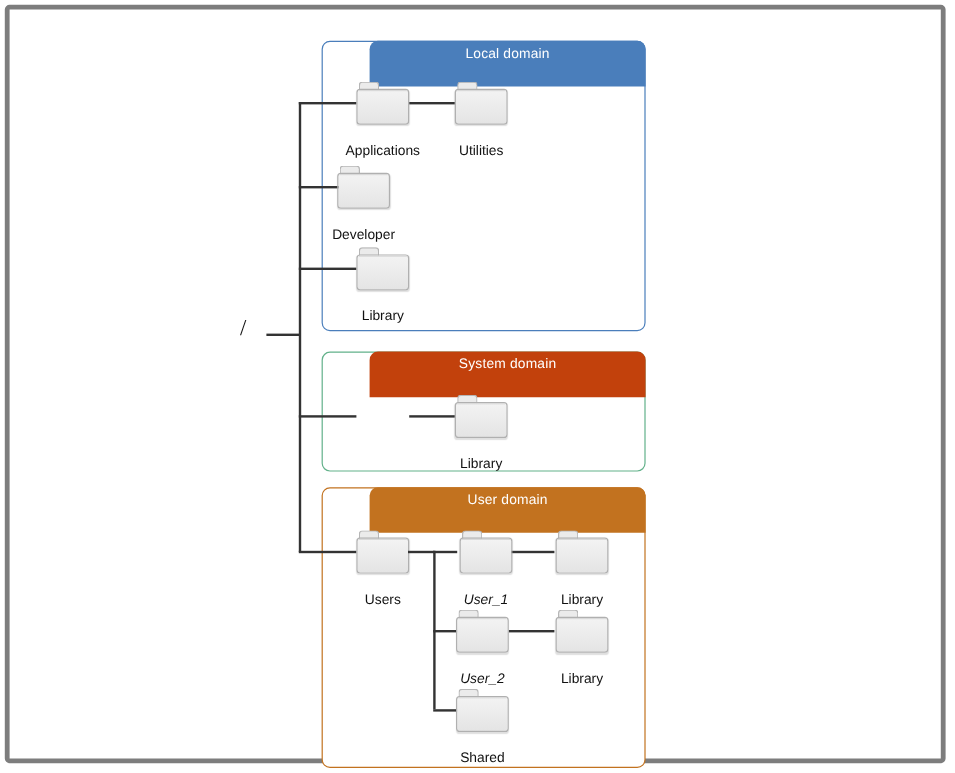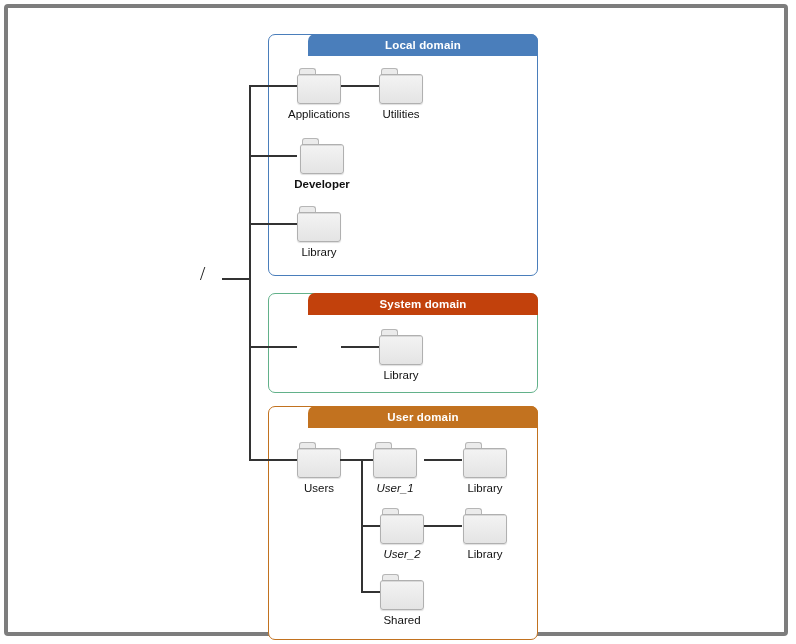--- a/index.html
+++ b/index.html
@@ -33,26 +33,26 @@
   .panel {
     position: absolute;
     box-sizing: border-box;
     border-radius: 7px;
     background: #ffffff;
     border: 1.4px solid #000;
   }
   .panel-header {
     position: absolute;
     left: -1.4px; right: -1.4px; top: -1.4px;
-    height: 22px;
+    height: 38px;
     border-top-left-radius: 7px;
     border-top-right-radius: 7px;
     color: #ffffff;
     font-size: 11.5px;
-    font-weight: bold;
+    font-weight: normal;
     line-height: 22px;
     text-align: center;
     letter-spacing: .15px;
     margin-left: 40px;
   }
   .panel-body {
     position: absolute;
     left: 0; right: 0; top: 22px; bottom: 0;
   }
 
@@ -98,21 +98,21 @@
   .folder .body::after {
     content: "";
     position: absolute;
     left: 1px; right: 1px; top: 0;
     height: 1px;
     background: #d9d9d9;
   }
   .node-label {
     font-size: 11.5px;
     color: #111111;
-    margin-top: 4px;
+    margin-top: 16px;
     white-space: nowrap;
   }
   .node-label.italic { font-style: italic; }
 
   
   .line-h {
     position: absolute;
     height: 0;
     border-top: 2px solid #333333;
   }
@@ -162,21 +162,21 @@
     </div>
 
     <div class="node" style="left:350px; top:60px;">
       <div class="folder">
         <div class="tab"></div>
           <div class="body"></div>
       </div>
       <div class="node-label">Utilities</div>
     </div>
 
-    <div class="node" style="left:271px; top:130px;font-weight:bold;">
+    <div class="node" style="left:252px; top:130px;">
       <div class="folder">
         <div class="tab"></div>
           <div class="body"></div>
       </div>
       <div class="node-label">Developer</div>
     </div>
 
     <div class="node" style="left:268px; top:198px;">
       <div class="folder">
         <div class="tab"></div>
@@ -220,21 +220,21 @@
     <div class="line-h" style="left:332px; top:451px; width:22px;"></div>
     <div class="line-v" style="left:353px; top:451px; height:132px;"></div>
 
     <div class="line-h" style="left:353px; top:451px; width:20px;"></div>
     <div class="line-h" style="left:353px; top:517px; width:20px;"></div>
     <div class="line-h" style="left:353px; top:583px; width:20px;"></div>
 
     <div class="line-h" style="left:416px; top:451px; width:38px;"></div>
     <div class="line-h" style="left:416px; top:517px; width:38px;"></div>
 
-    <div class="node" style="left:344px; top:434px;">
+    <div class="node" style="left:354px; top:434px;">
       <div class="folder">
         <div class="tab"></div>
           <div class="body"></div>
       </div>
       <div class="node-label italic">User_1</div>
     </div>
 
     <div class="node" style="left:434px; top:434px;">
       <div class="folder">
         <div class="tab"></div>

